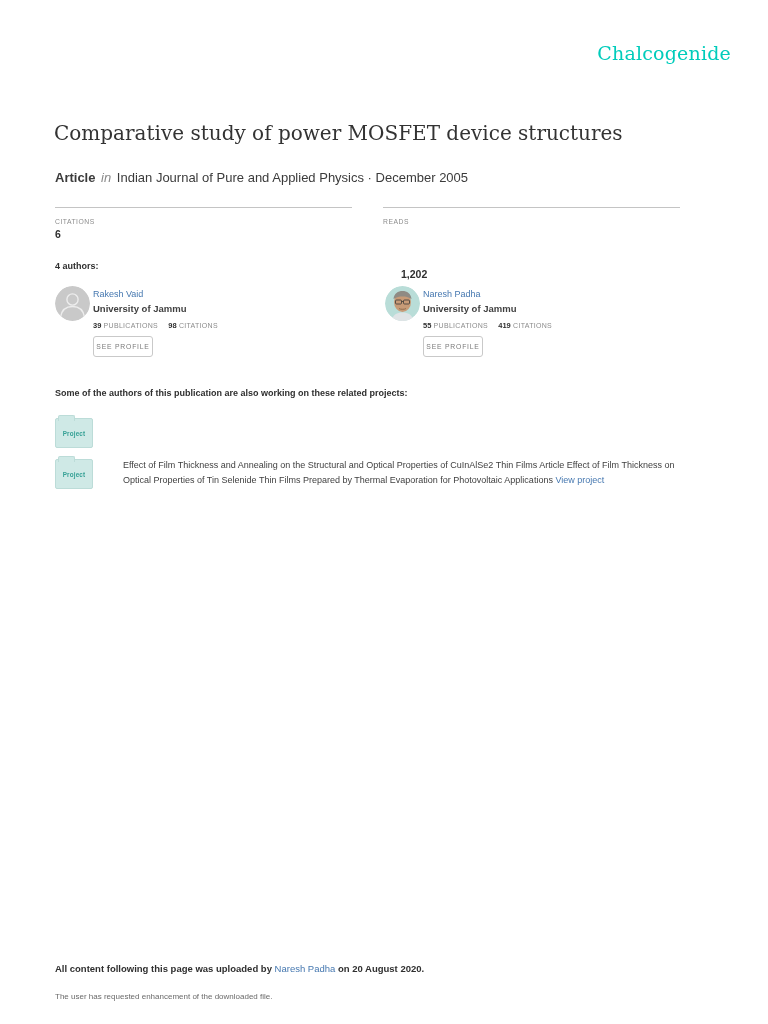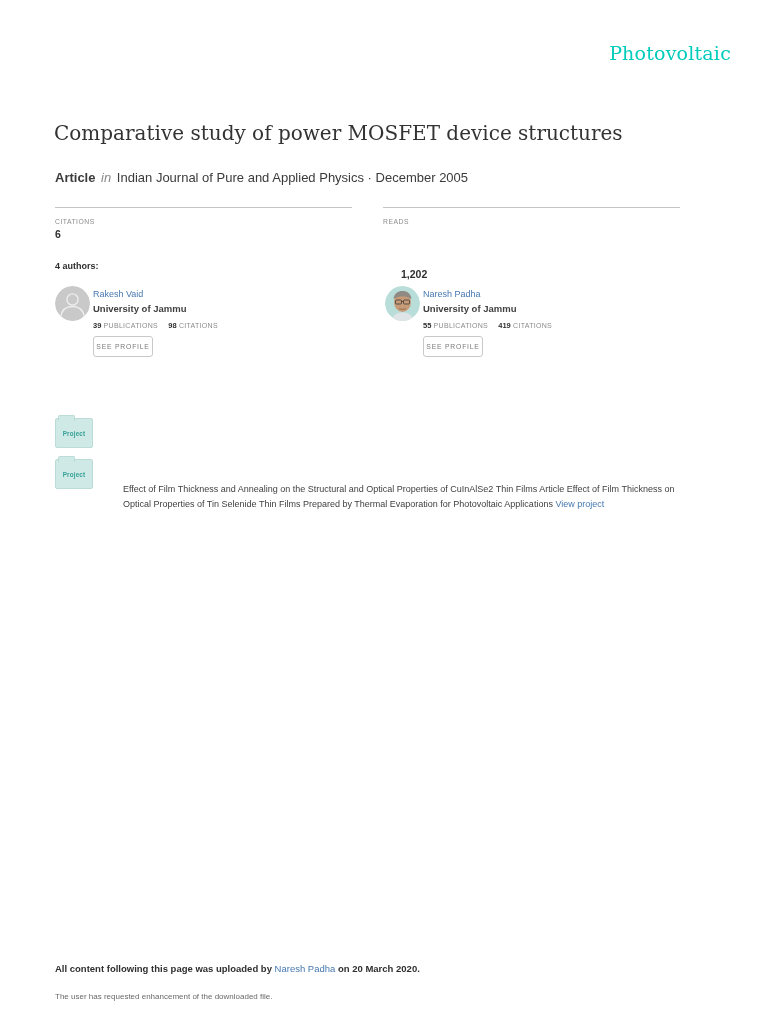--- a/index.html
+++ b/index.html
@@ -160,21 +160,21 @@
   }
   .folder.f1 { top: 418px; left: 55px; }
   .folder.f2 { top: 459px; left: 55px; }
   .project-text {
     font-size: 9px;
     color: #3f3f3f;
     font-weight: 500;
     line-height: 14.5px;
   }
   .project-text.p1 { top: 426px; left: 123px; width: 566px; }
-  .project-text.p2 { top: 458px; left: 123px; width: 560px; margin-top: 24px; }
+  .project-text.p2 { top: 458px; left: 123px; width: 560px; }
 
   
   .footer-line {
     top: 963px; left: 55px;
     font-size: 9.5px;
     font-weight: 700;
     color: #2f2f2f;
     white-space: nowrap;
   }
   .footer-note {
@@ -182,21 +182,21 @@
     font-size: 8px;
     font-weight: 400;
     color: #6a6a6a;
   }
 </style>
 </head>
 <body>
 
 <div class="page">
 
-  <div class="abs rg-logo">Photovoltaic</div>
+  <div class="abs rg-logo">Chalcogenide</div>
 
 
   <div class="abs pub-title">Comparative study of power MOSFET device structures</div>
 
   <div class="abs article-line">
     <span class="type">Article</span>
     <span class="in-word">in</span>
     <span>Indian Journal of Pure and Applied Physics · December 2005</span>
   </div>
 
@@ -250,33 +250,34 @@
   </div>
   <div class="abs author-affil a2">University of Jammu</div>
   <div class="abs author-stats s2">
     <b>55</b>
     <span>PUBLICATIONS</span><span class="gap"></span>
     <b>419</b>
     <span>CITATIONS</span>
   </div>
   <div class="abs see-profile b2">SEE PROFILE</div>
 
+  <div class="abs projects-heading">Some of the authors of this publication are also working on these related projects:</div>
 
   <div class="abs folder f1">
     <span class="folder-label">Project</span>
   </div>
 
   <div class="abs folder f2">
     <span class="folder-label">Project</span>
   </div>
   <div class="abs project-text p2">
     <span>Effect of Film Thickness and Annealing on the Structural and Optical Properties of CuInAlSe2 Thin Films Article Effect of Film Thickness on Optical Properties of Tin Selenide Thin Films Prepared by Thermal Evaporation for Photovoltaic Applications</span>
     <a class="link">View project</a>
   </div>
 
   <div class="abs footer-line">
     <span>All content following this page was uploaded by</span>
     <a class="link">Naresh Padha</a>
-    <span>on 20 March 2020.</span>
+    <span>on 20 August 2020.</span>
   </div>
   <div class="abs footer-note">The user has requested enhancement of the downloaded file.</div>
 
 </div>
 
 </body></html>

